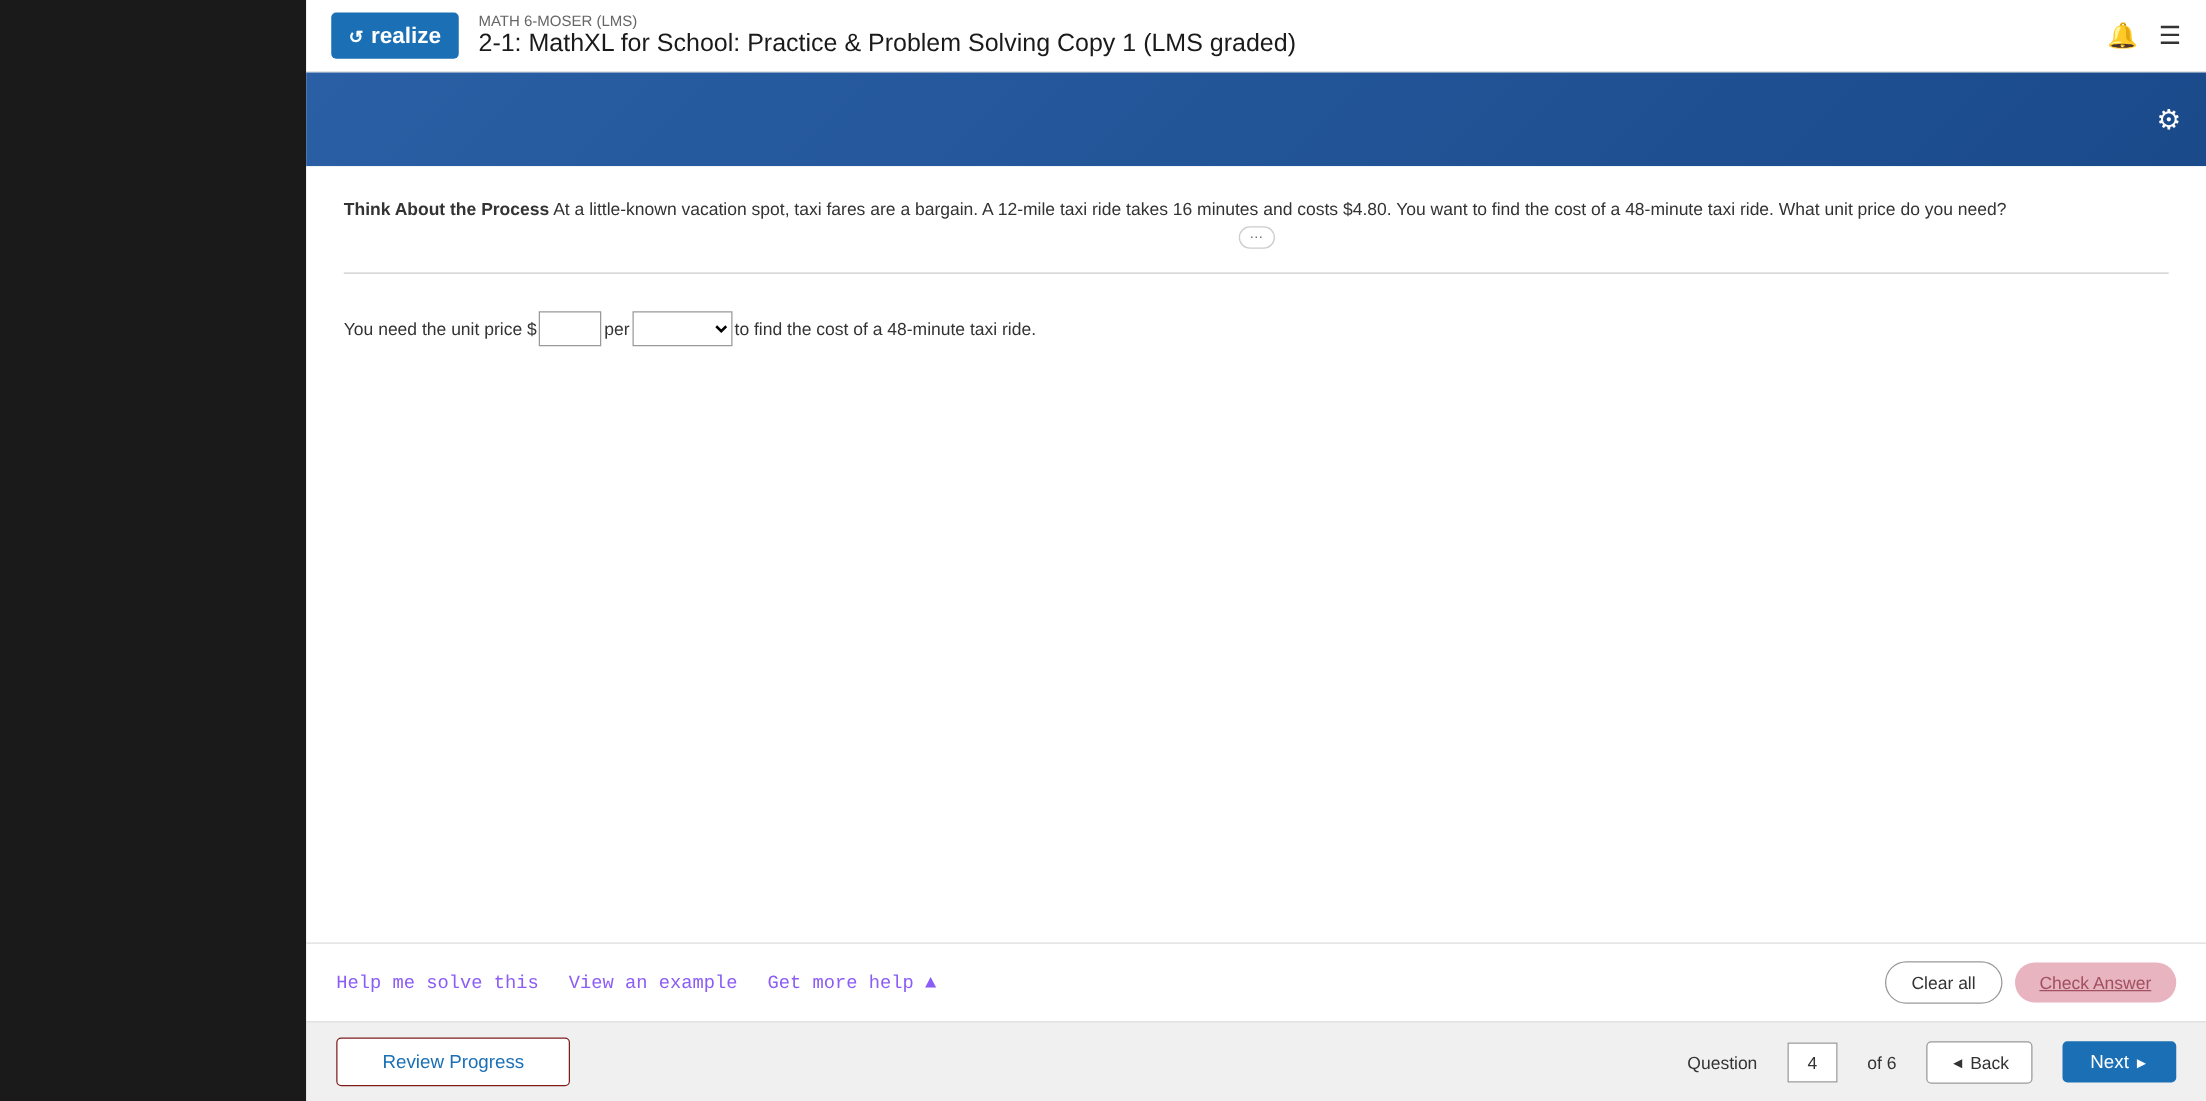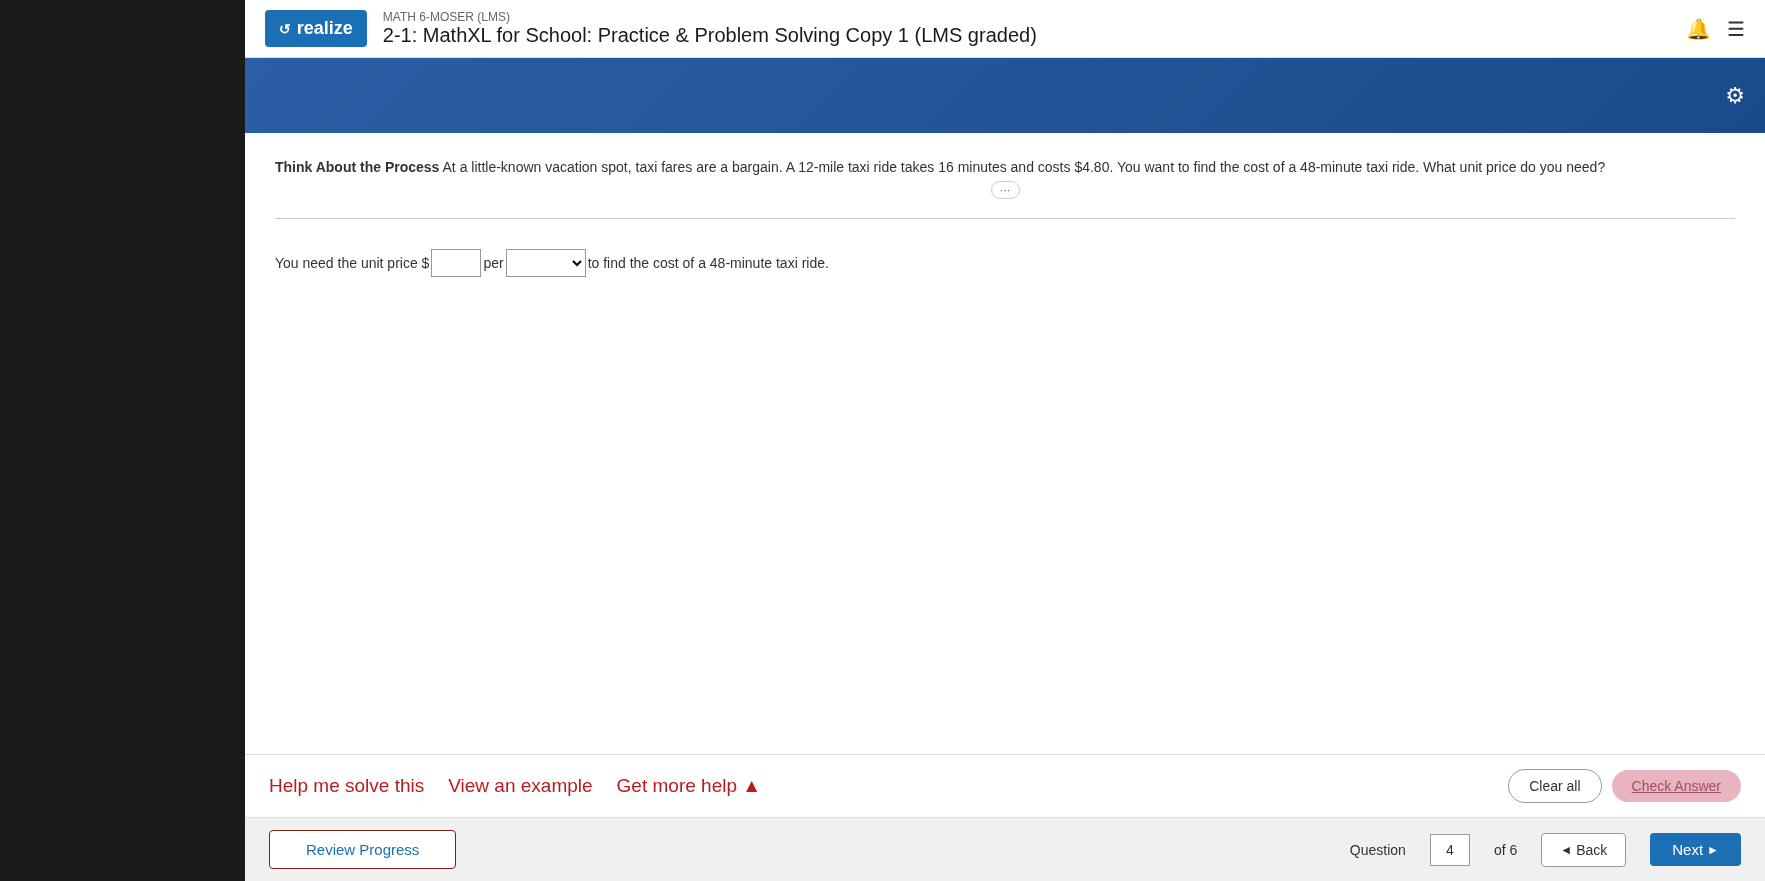--- a/index.html
+++ b/index.html
@@ -178,25 +178,26 @@
       justify-content: space-between;
     }
 
     .help-buttons {
       display: flex;
       gap: 24px;
       align-items: center;
     }
 
     .help-link {
-      color: #b91c1c;
-      font-size: 19px;
+      color: #8b5cf6;
+      font-size: 15px;
       cursor: pointer;
       text-decoration: none;
       font-weight: 500;
+      font-family: Liberation Mono, monospace;
     }
 
     .clear-all-btn {
       border: 1px solid #999;
       background: white;
       padding: 8px 20px;
       border-radius: 20px;
       font-size: 14px;
       cursor: pointer;
       color: #333;

